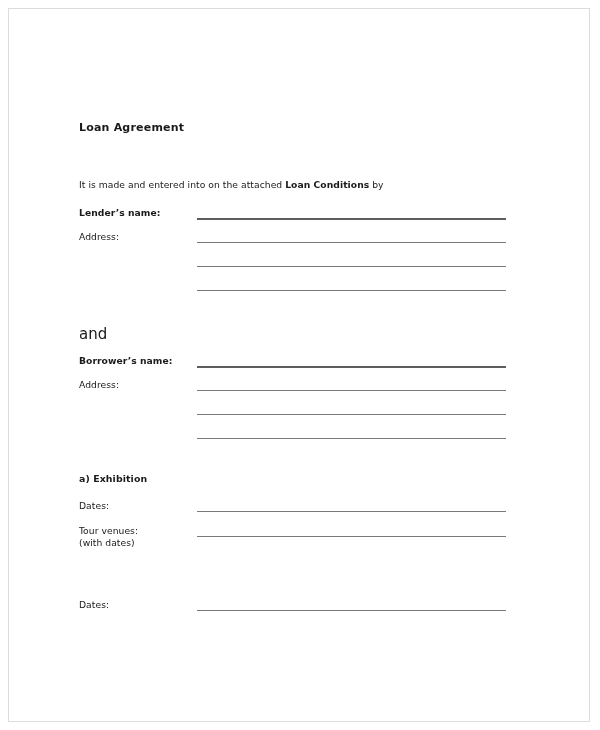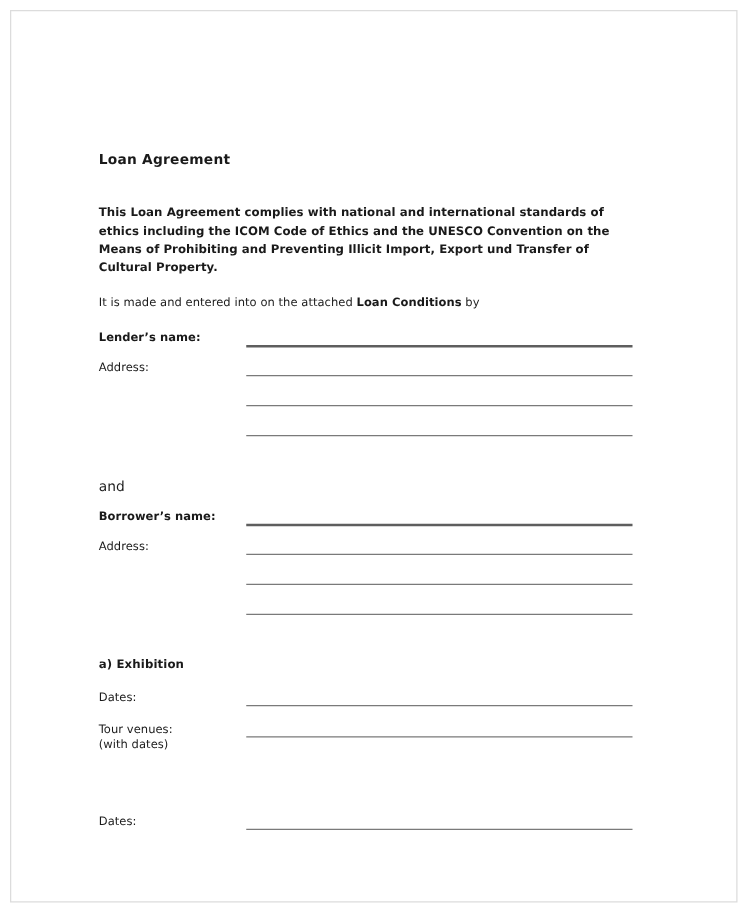--- a/index.html
+++ b/index.html
@@ -92,36 +92,35 @@
   }
   .rule.strong { border-top: 2px solid #5e5e5e; }
 
   .section-head {
     font-size: 9.4px;
     font-weight: bold;
     letter-spacing: 0.1px;
     margin: 0;
   }
   .plain-word {
-    font-size: 11px;
+    font-size: 15px;
     margin: 0;
     letter-spacing: 0.05px;
   }
 </style>
 </head>
 <body>
 
 <div class="page">
   <div class="content">
 
     <div class="doc-title">Loan Agreement</div>
 
     <div style="height:30px"></div>
 
-    <div class="lead">This Loan Agreement complies with national and international standards of ethics including the ICOM Code of Ethics and the UNESCO Convention on the Means of Prohibiting and Preventing Illicit Import, Export und Transfer of Cultural Property.</div>
 
     <div style="height:14px"></div>
 
     <div class="made-line"><span>It is made and entered into on the attached </span><b>Loan Conditions</b><span> by</span></div>
 
     <div style="height:16px"></div>
 
     <div class="row">
       <span class="label bold">Lender’s name:</span>
       <span class="rule strong" style="top:11px;"></span>

